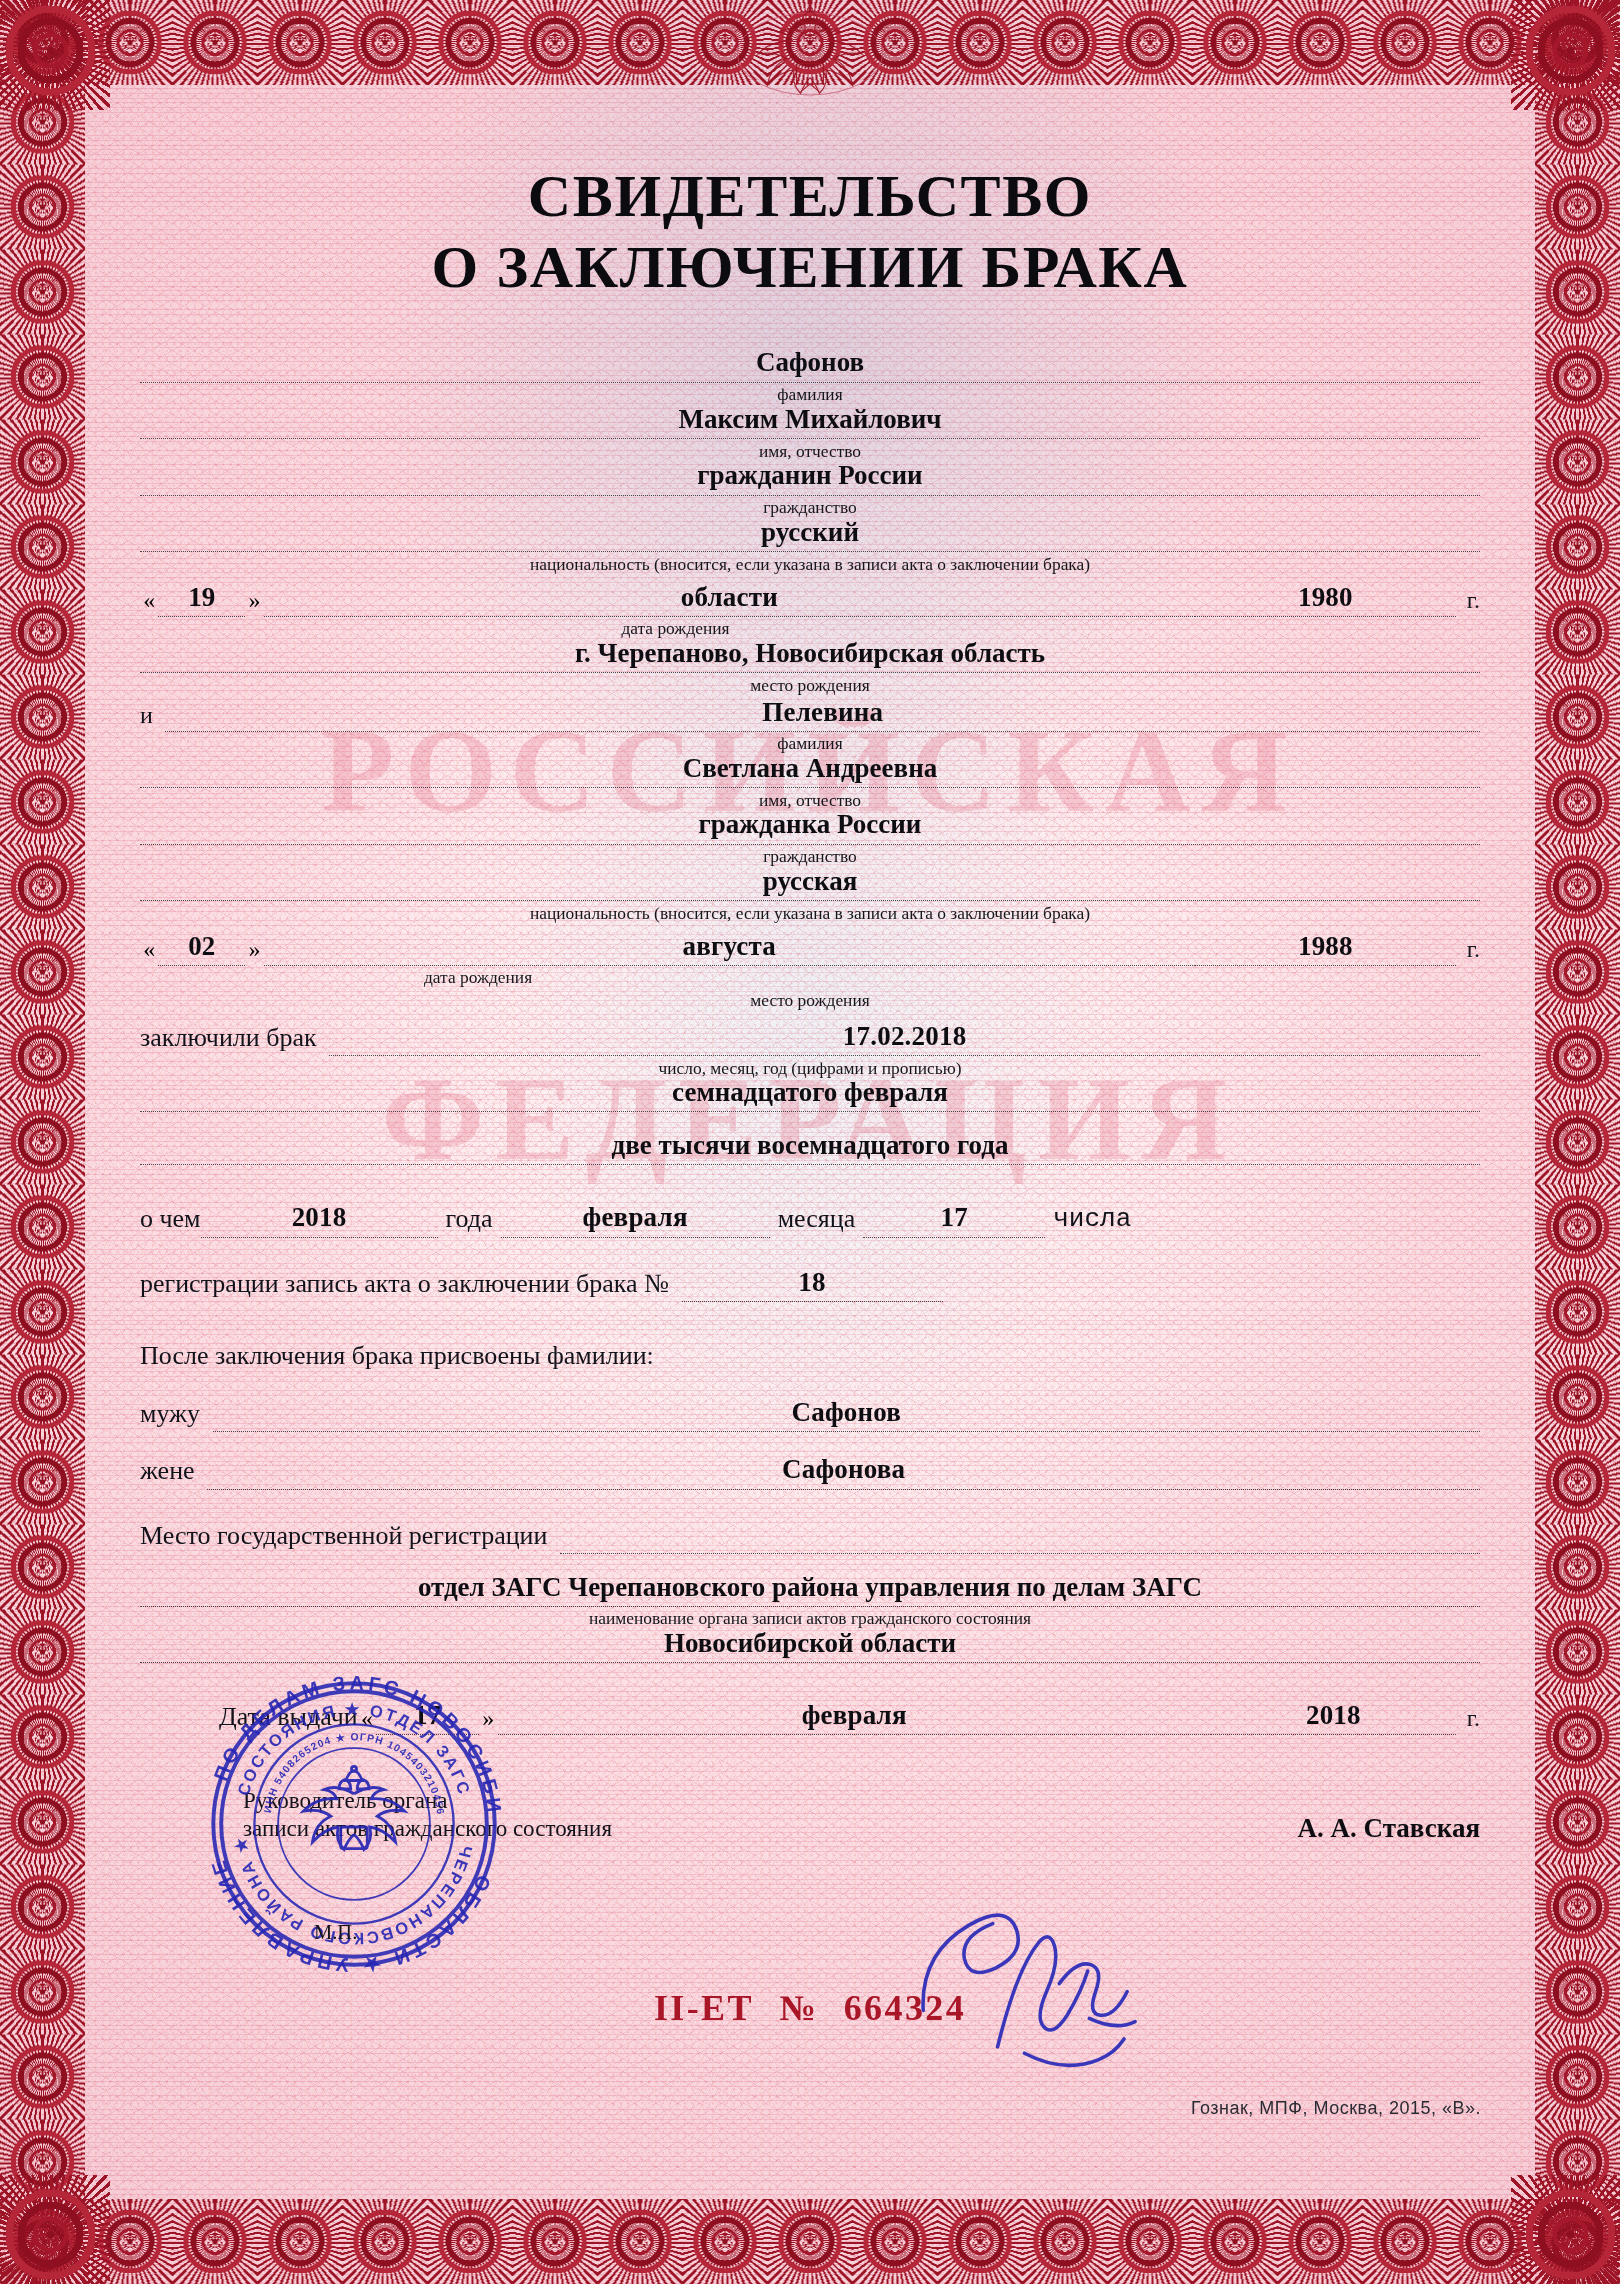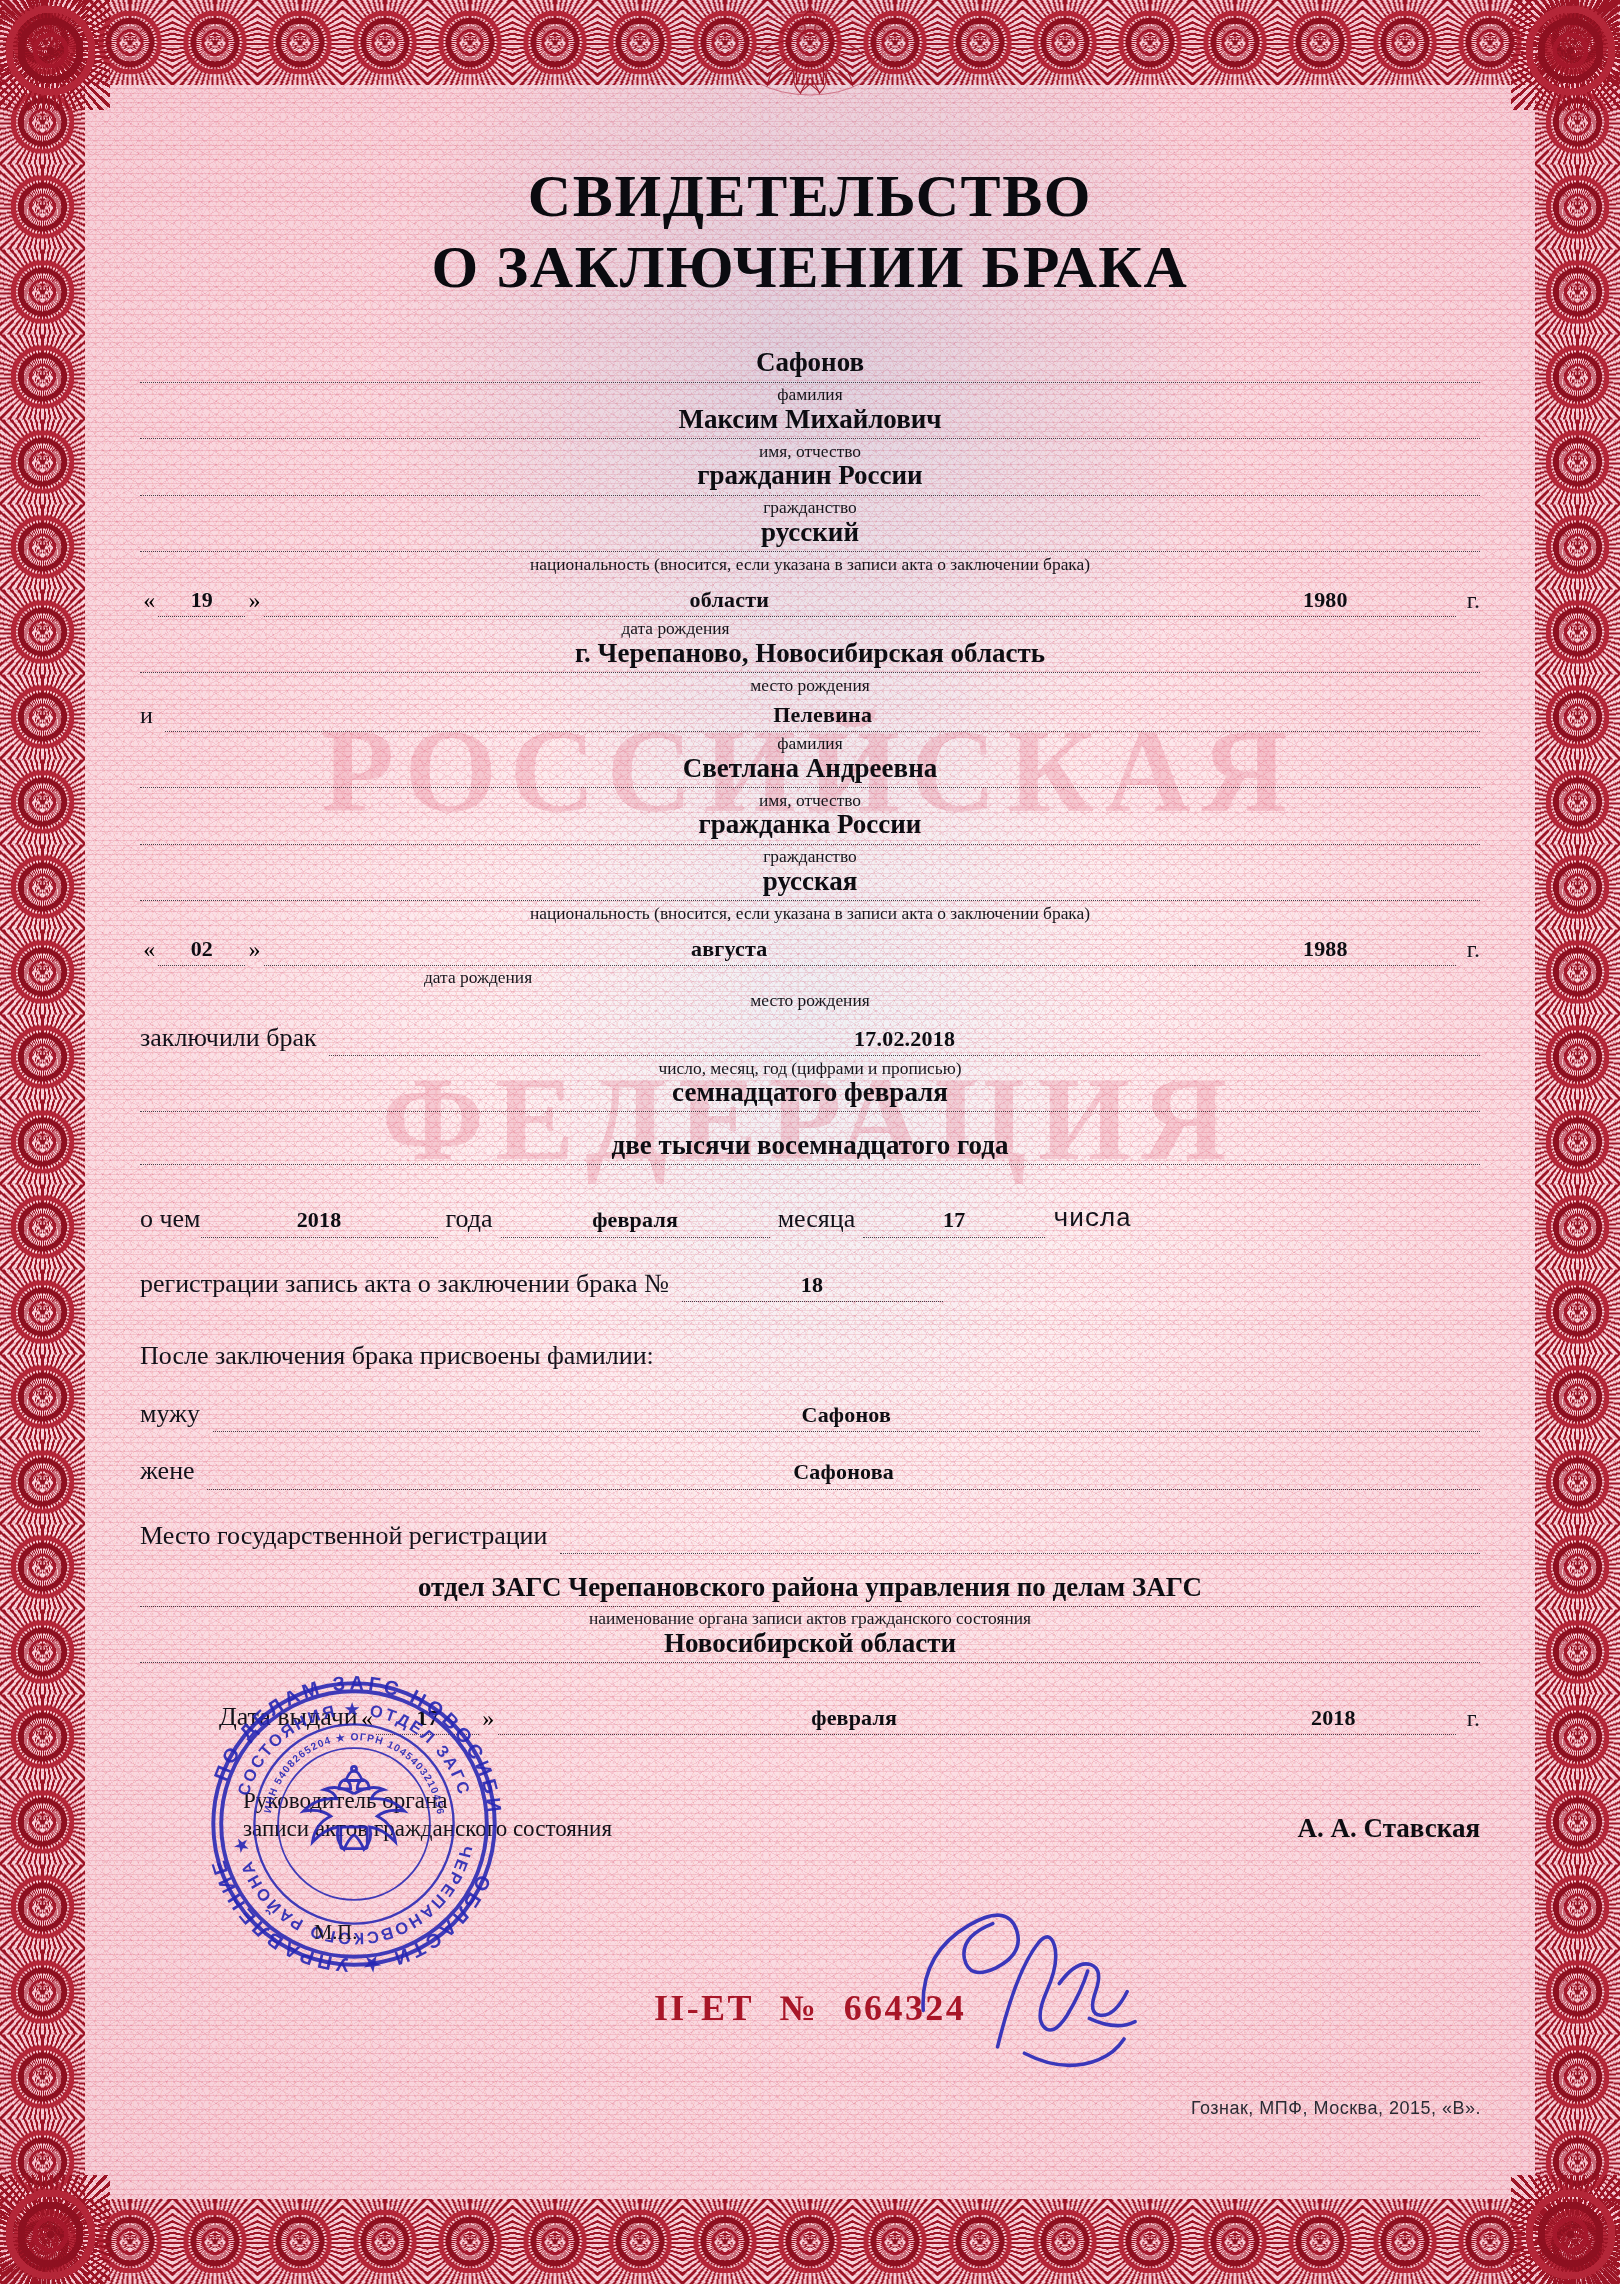--- a/index.html
+++ b/index.html
@@ -128,21 +128,21 @@
 
   
   .rule{
     flex:1 1 auto;position:relative;height:30px;
     border-bottom:1.3px dotted rgba(30,30,40,.80);
   }
   .rule > .val{
     position:absolute;left:0;right:0;bottom:3.2px;
     text-align:center;
     font-family:"Liberation Serif", serif;
-    font-weight:bold;font-size:22px;color:#0d0d12;
+    font-weight:bold;font-size:27px;color:#0d0d12;
     white-space:nowrap;
     letter-spacing:0.2px;
   }
 
   .lbl{
     font-family:"Liberation Serif", serif;
     font-size:24px;color:#12121a;white-space:nowrap;
     padding-bottom:3.2px;
   }
   .lbl.big{font-size:26px;margin-top:12px;}

